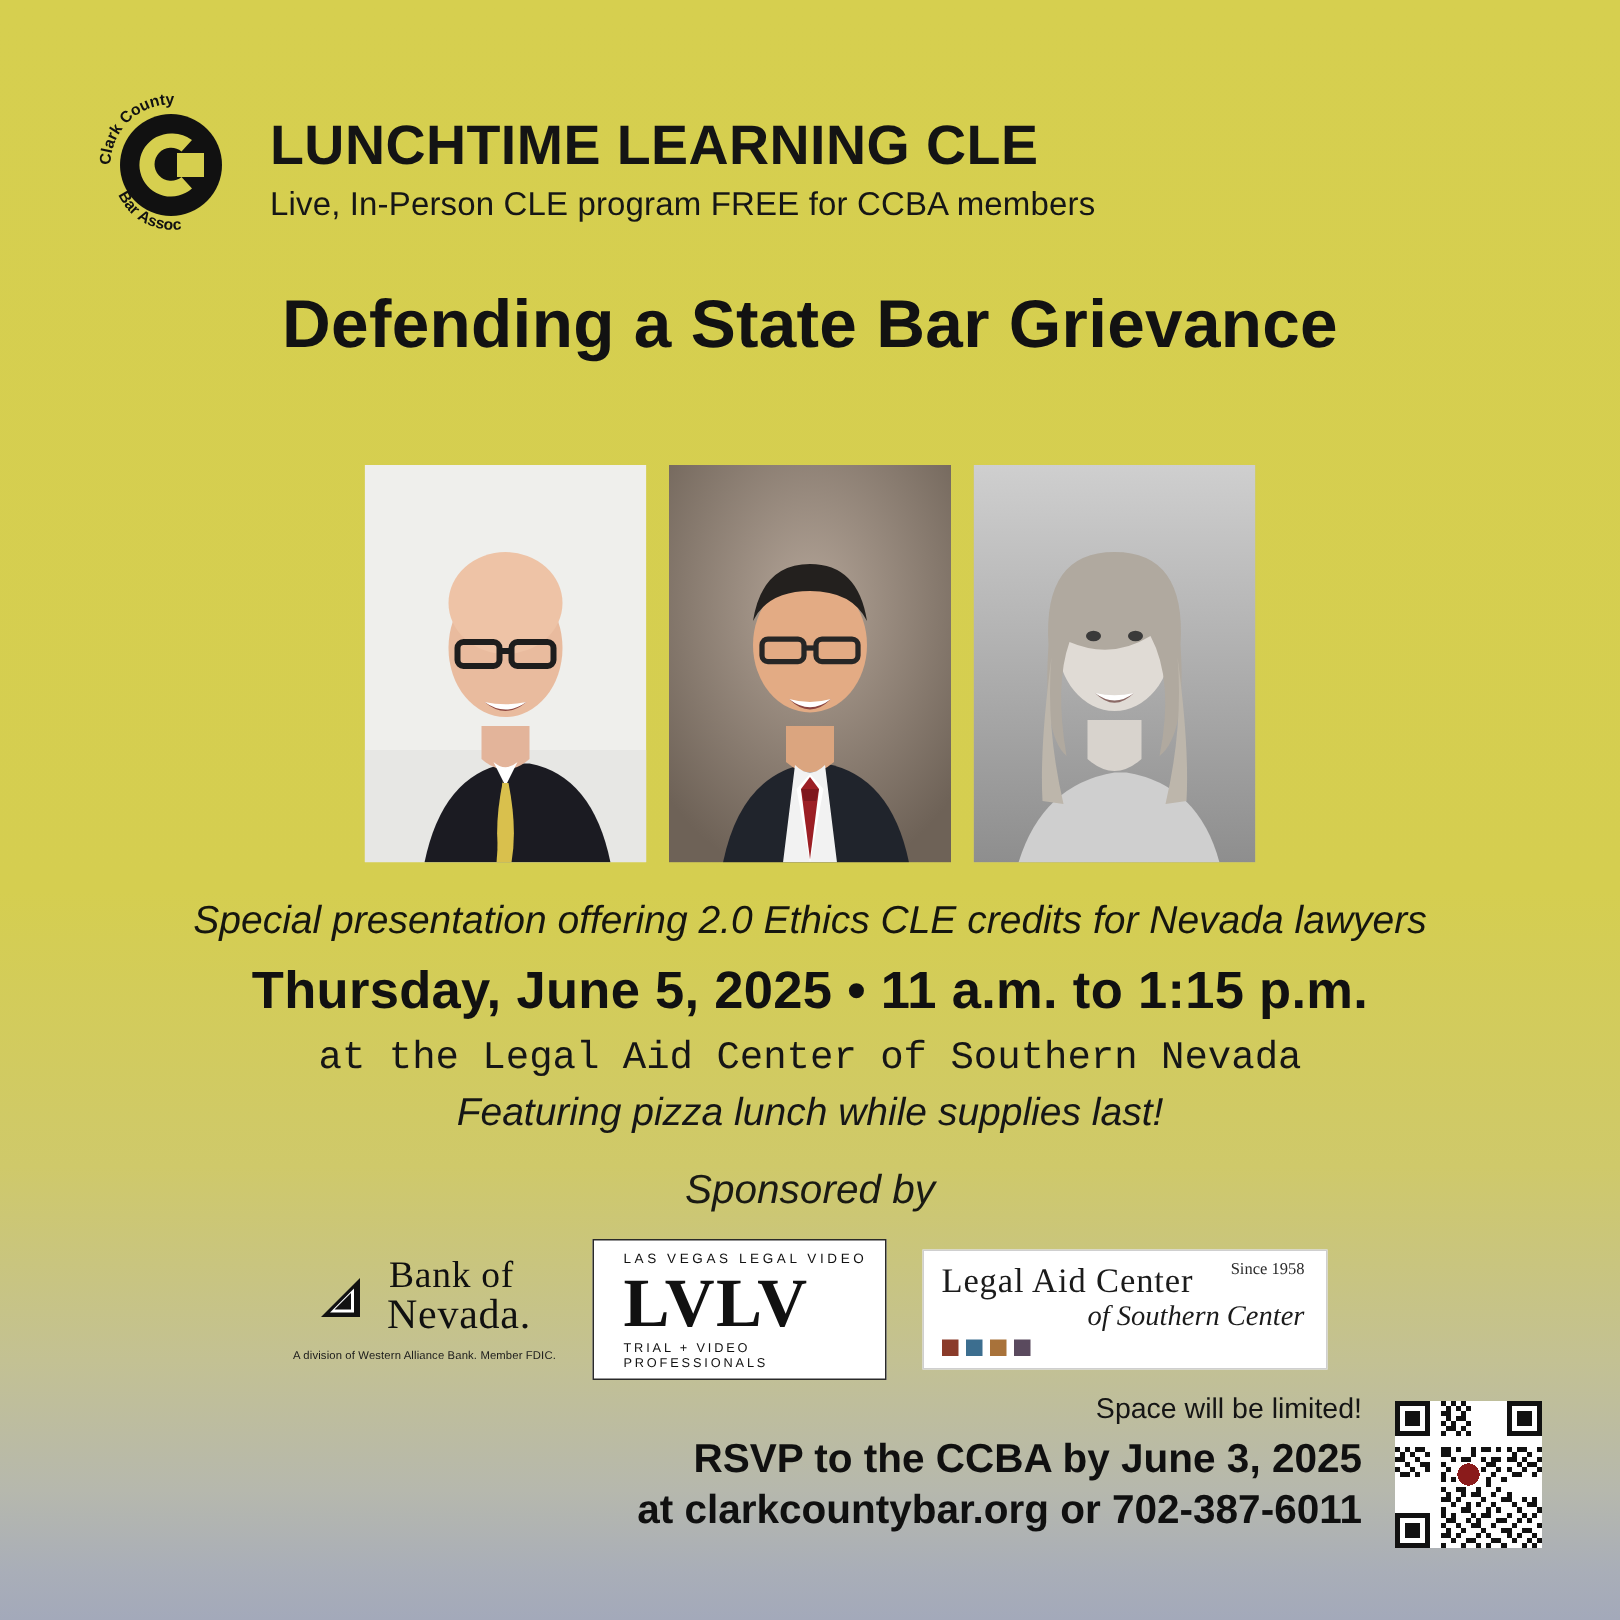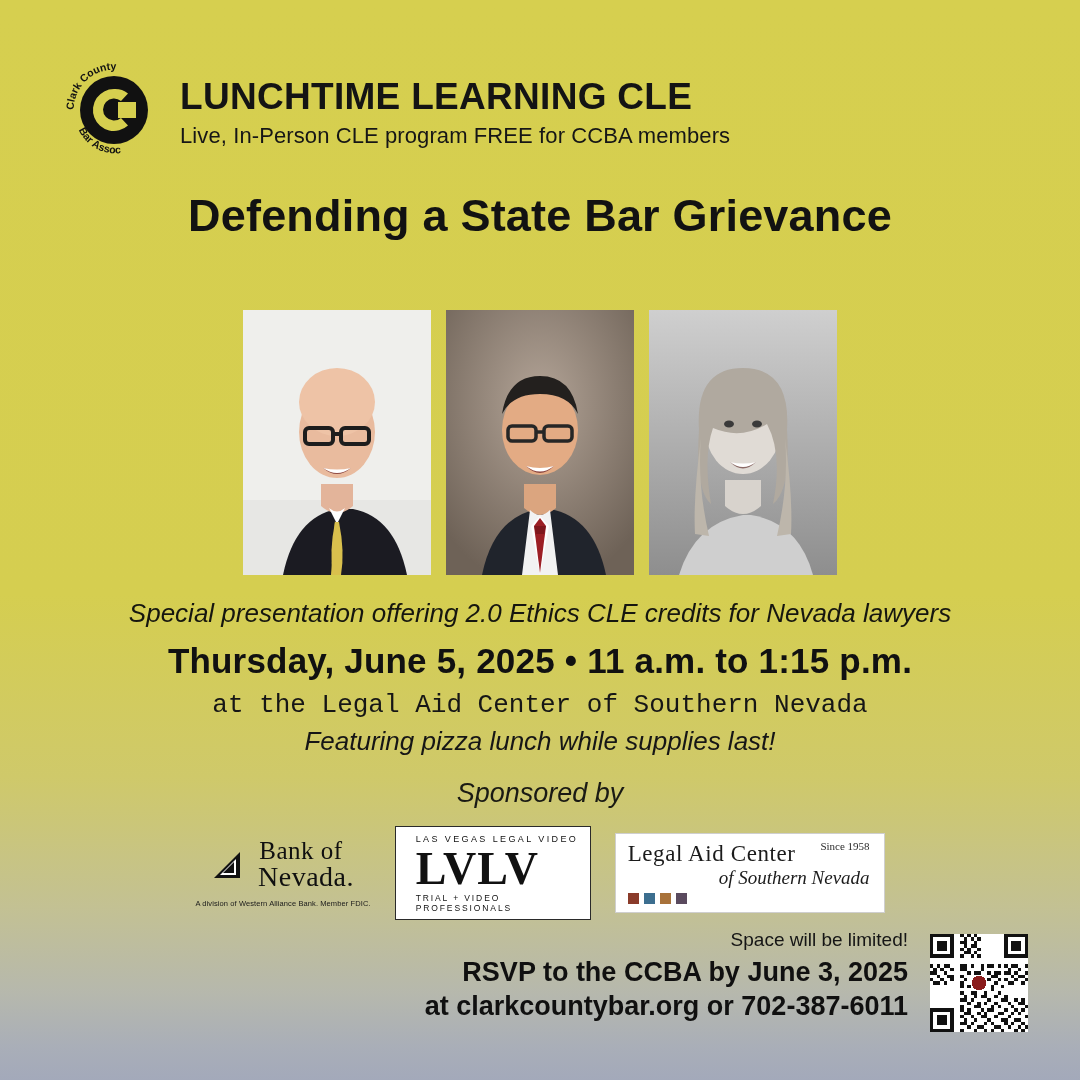--- a/index.html
+++ b/index.html
@@ -386,21 +386,21 @@
         <div class="lvlv-top">LAS VEGAS LEGAL VIDEO</div>
         <div class="lvlv-mid">LVLV</div>
         <div class="lvlv-bot">TRIAL + VIDEO PROFESSIONALS</div>
       </div>
     </div>
 
     <div class="sponsor">
       <div class="lac">
         <div class="lac-since">Since 1958</div>
         <div class="lac-title">Legal Aid Center</div>
-        <div class="lac-sub">of Southern Nevada</div>
+        <div class="lac-sub">of Southern Center</div>
         <div class="lac-squares">
           <i style="background:#8a3b2a"></i>
             <i style="background:#3c6e8f"></i>
             <i style="background:#a8723a"></i>
             <i style="background:#5a4a5e"></i>
         </div>
       </div>
     </div>
   </div>
 

